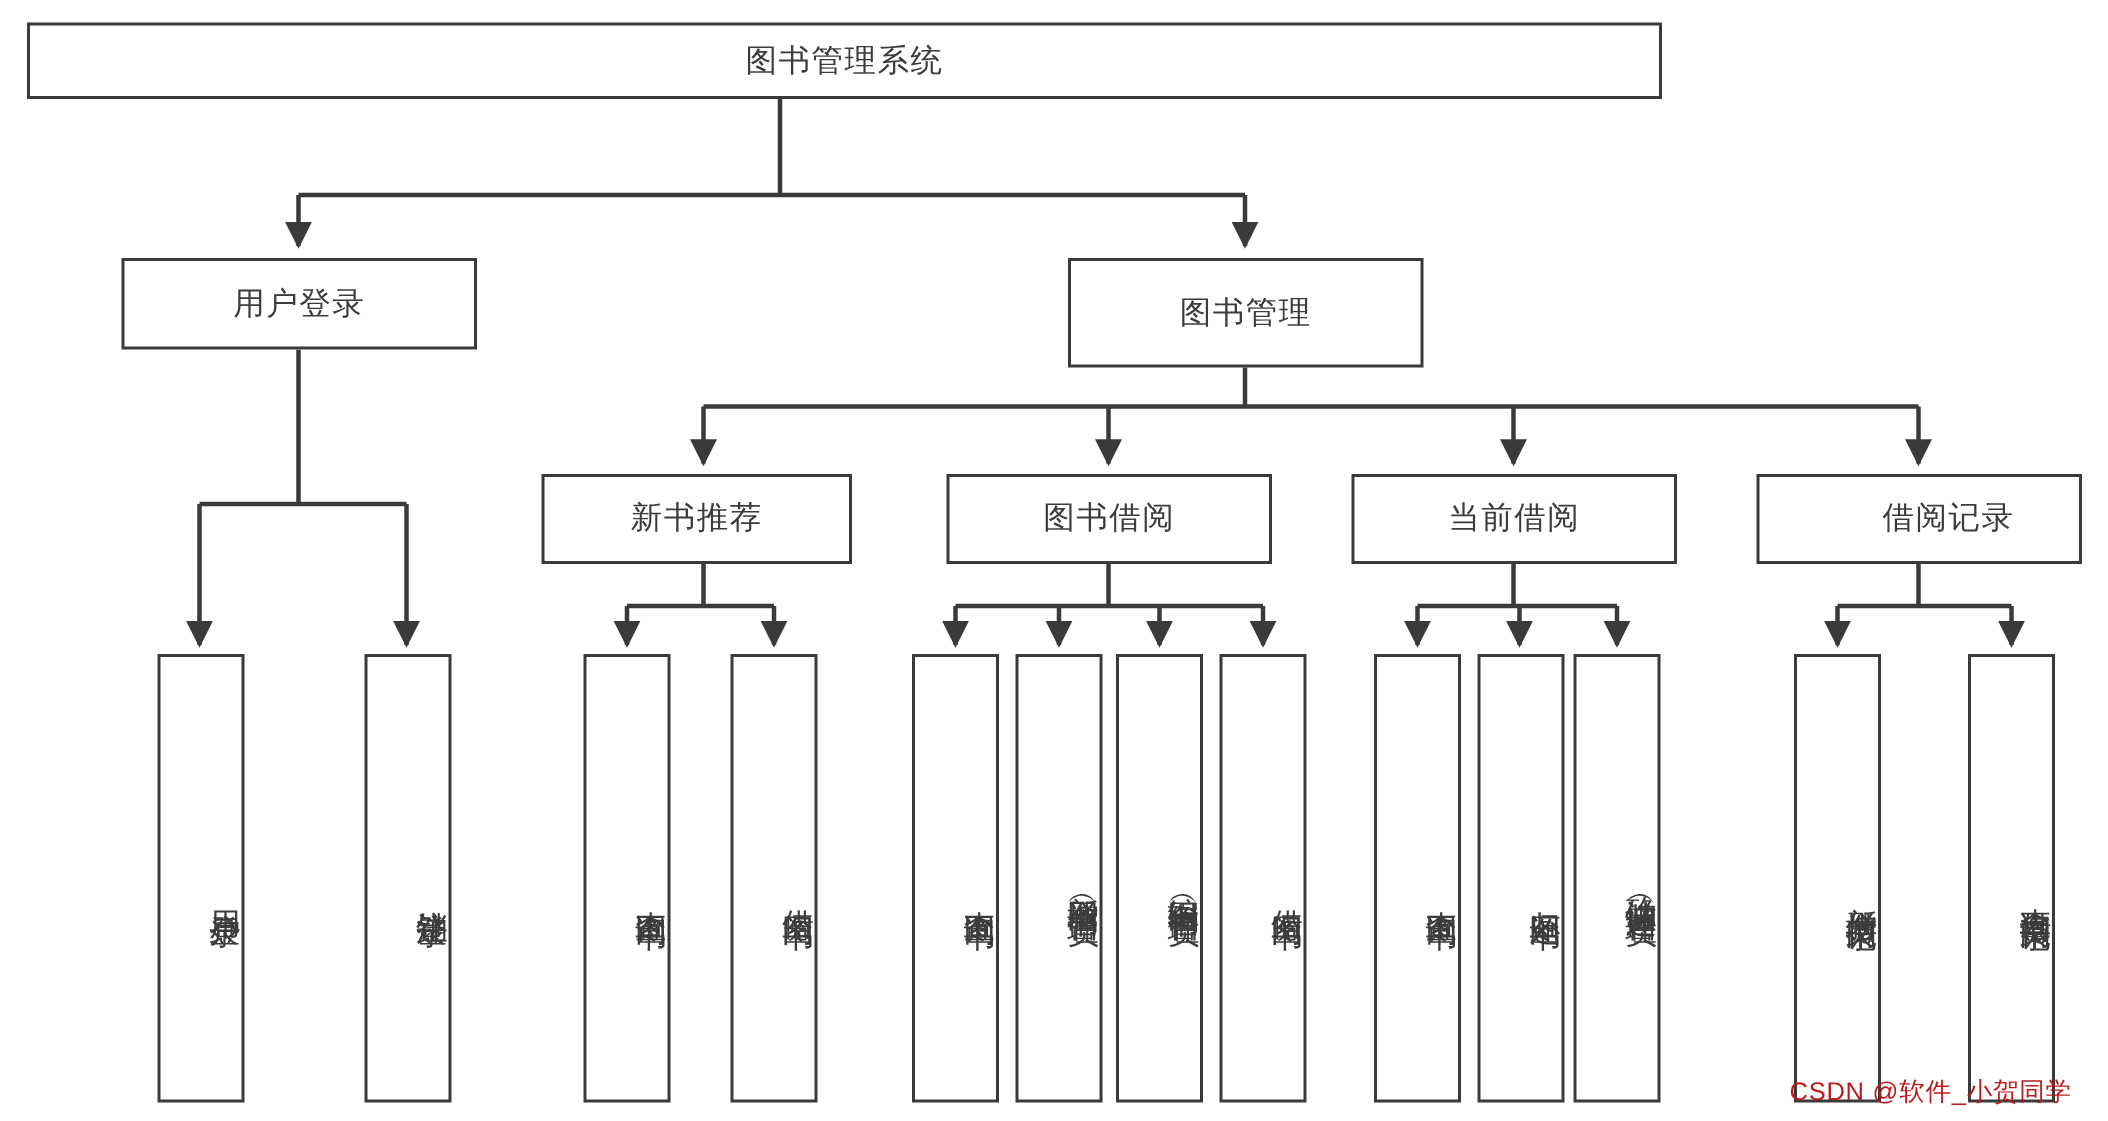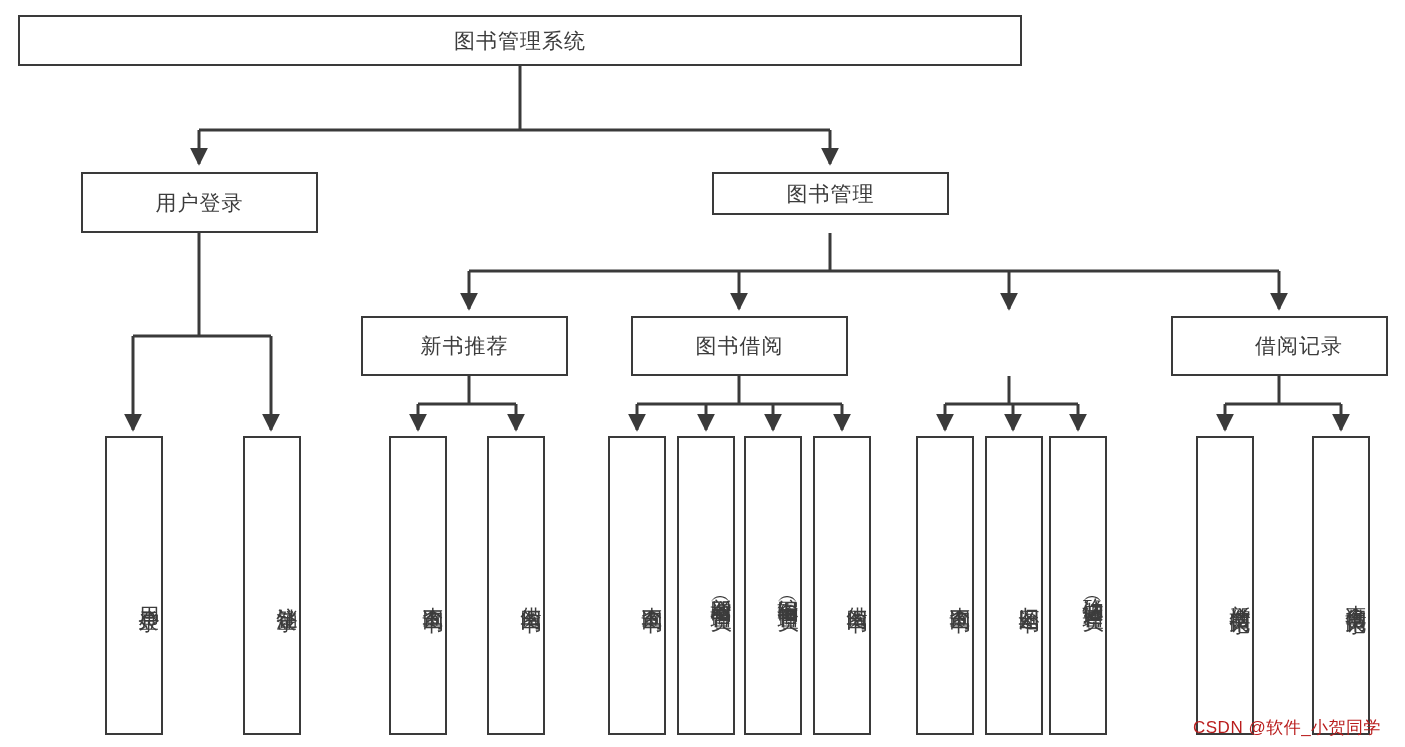--- a/index.html
+++ b/index.html
@@ -115,27 +115,28 @@
       <path d="M 1013 404 L 1013 430" marker-end="url(#arrow)"></path>
       <path d="M 1078 404 L 1078 430" marker-end="url(#arrow)"></path>
 
       <path d="M 1279 376 L 1279 404"></path>
       <path d="M 1225 404 L 1341 404"></path>
       <path d="M 1225 404 L 1225 430" marker-end="url(#arrow)"></path>
       <path d="M 1341 404 L 1341 430" marker-end="url(#arrow)"></path>
     </g>
   </svg>
 
-  <div class="node h root" style="left:18px; top:15px; width:1004px; height:51px;">图书管理系统</div>
+  <div class="node h root" style="left:18px; top:15px; width:1090px; height:51px;">图书管理系统</div>
 
   <div class="node h" style="left:81px; top:172px; width:237px; height:61px;">用户登录</div>
-  <div class="node h" style="left:712px; top:172px; width:237px; height:43px;">图书管理</div>
+  <div class="node h" style="left:712px; top:172px; width:237px; height:73px;">图书管理</div>
 
   <div class="node h" style="left:361px; top:316px; width:207px; height:60px;">新书推荐</div>
   <div class="node h" style="left:631px; top:316px; width:217px; height:60px;">图书借阅</div>
+  <div class="node h" style="left:901px; top:316px; width:217px; height:60px;">当前借阅</div>
   <div class="node h" style="left:1171px; top:316px; width:217px; height:60px;padding-left:39px;">借阅记录</div>
 
   <div class="node v" style="left:105px; top:436px; width:58px; height:299px;">用户登录</div>
   <div class="node v" style="left:243px; top:436px; width:58px; height:299px;">注销登录</div>
 
   <div class="node v" style="left:389px; top:436px; width:58px; height:299px;">查询图书</div>
   <div class="node v" style="left:487px; top:436px; width:58px; height:299px;">借阅图书</div>
 
   <div class="node v" style="left:608px; top:436px; width:58px; height:299px;">查询图书</div>
   <div class="node v tall" style="left:677px; top:436px; width:58px; height:299px;">新增图书（管理员）</div>

